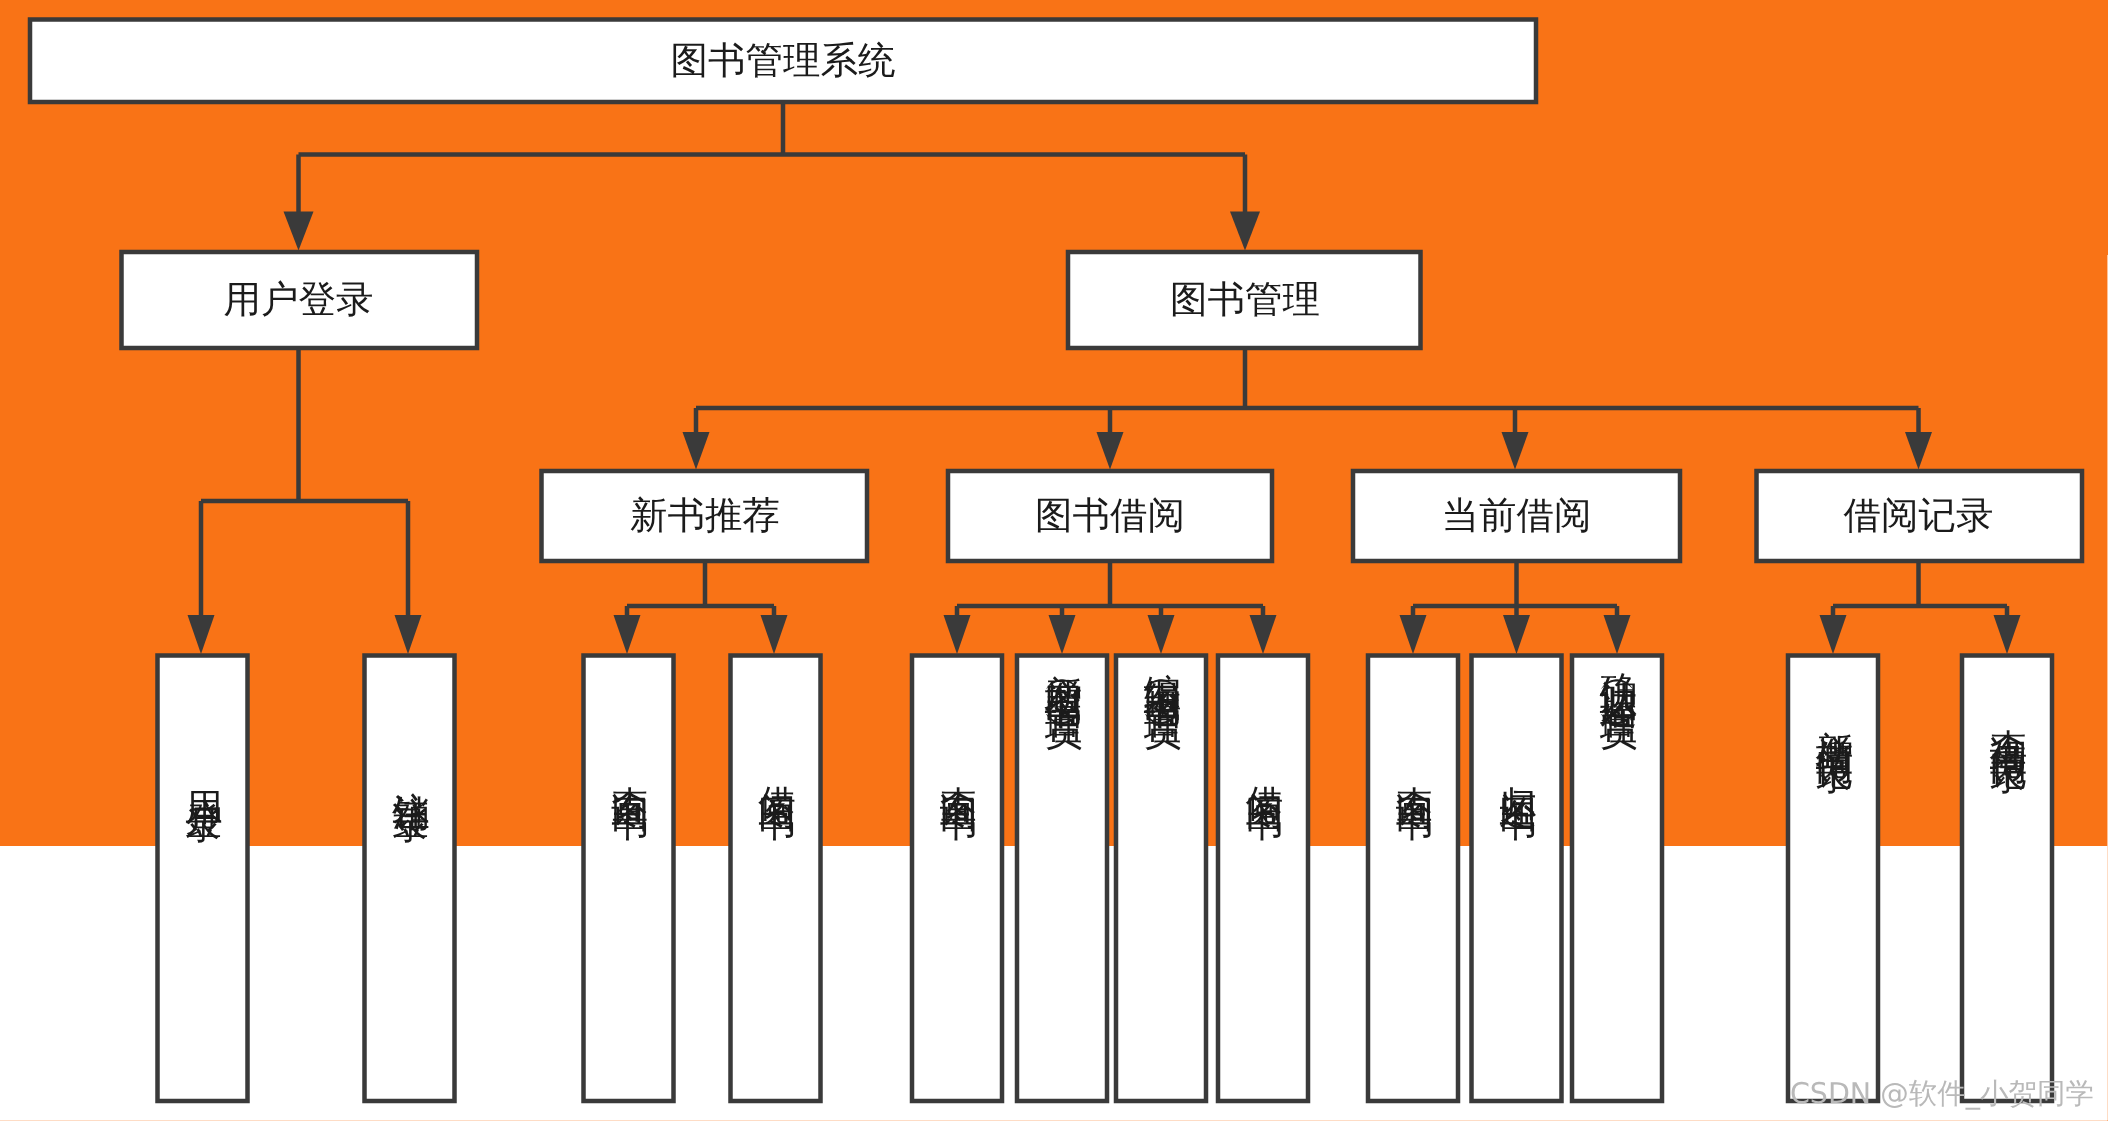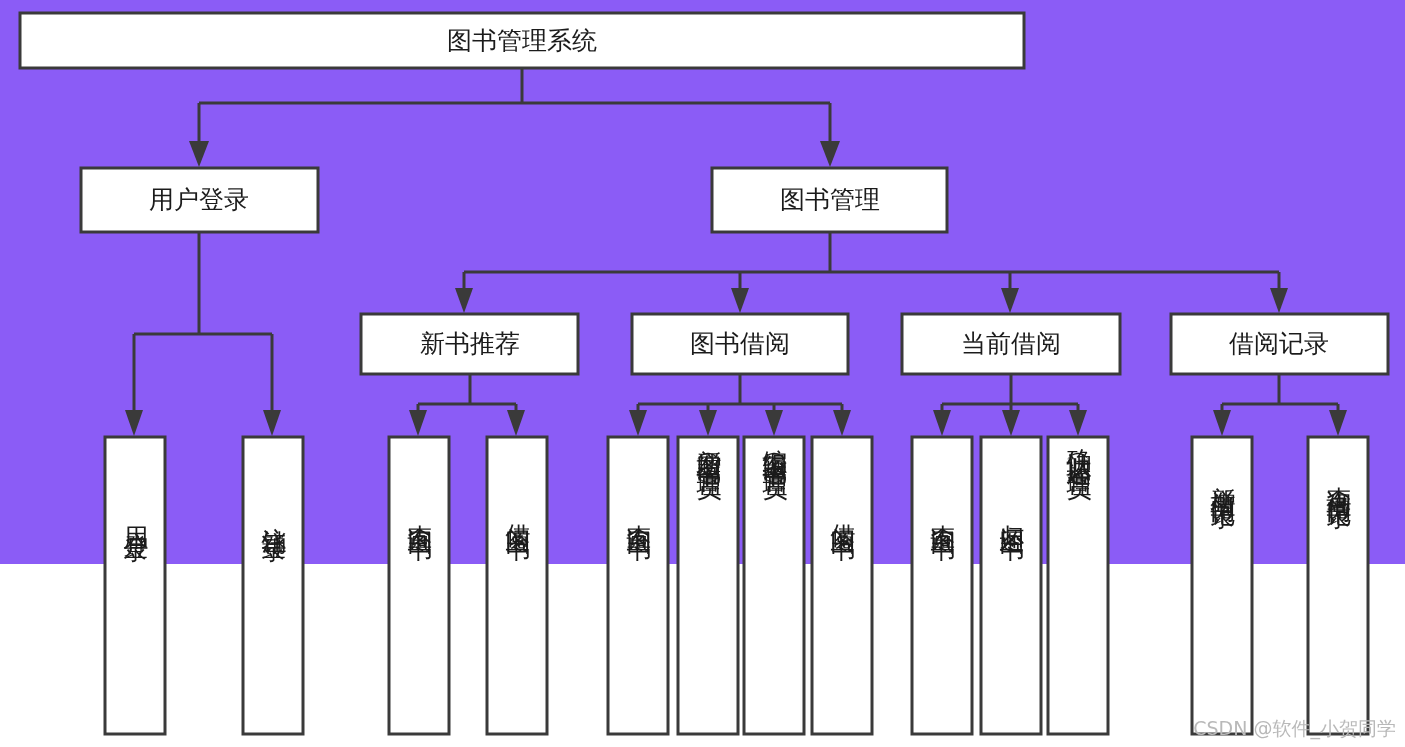--- a/index.html
+++ b/index.html
@@ -11,21 +11,21 @@
   body {
     font-family: "DejaVu Sans", "Liberation Sans", sans-serif;
     width: 1405px;
     height: 747px;
     overflow: hidden;
   }
   #diagram-root {
     position: relative;
     width: 1405px;
     height: 564px;
-    background: #8b5cf6;
+    background: #f97316;
   }
   svg#flowchart {
     display: block;
     width: 1405px;
     height: 747px;
   }
   .node-box {
     fill: #ffffff;
     stroke: #3a3a3a;
     stroke-width: 3;

